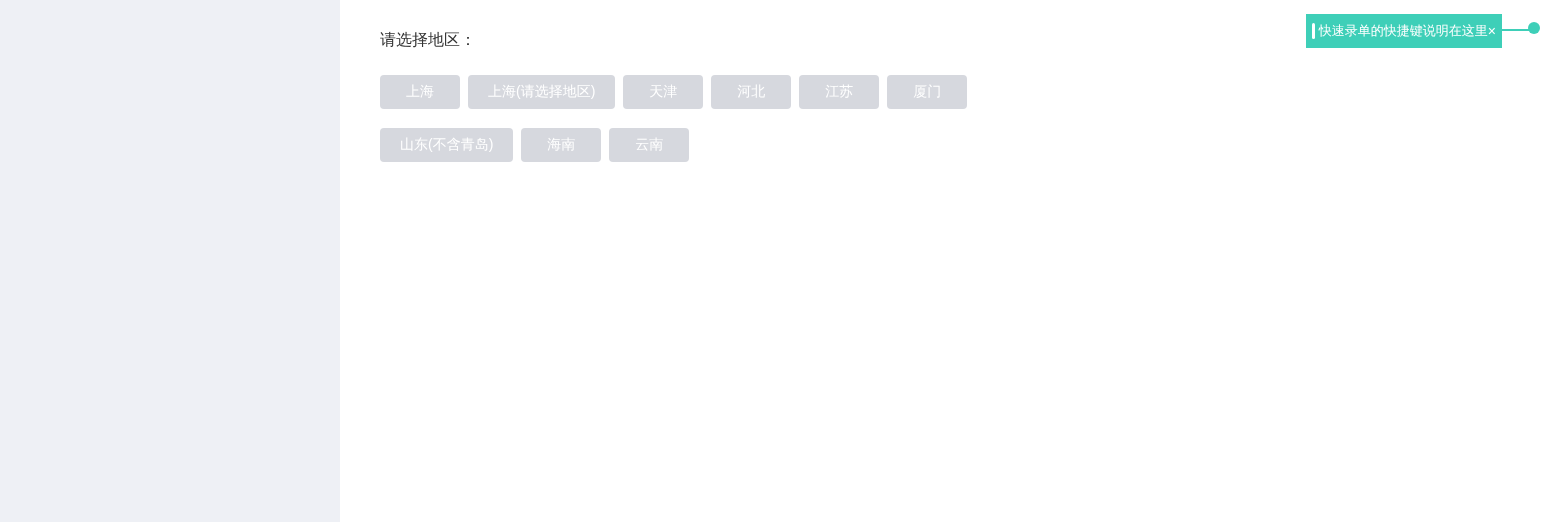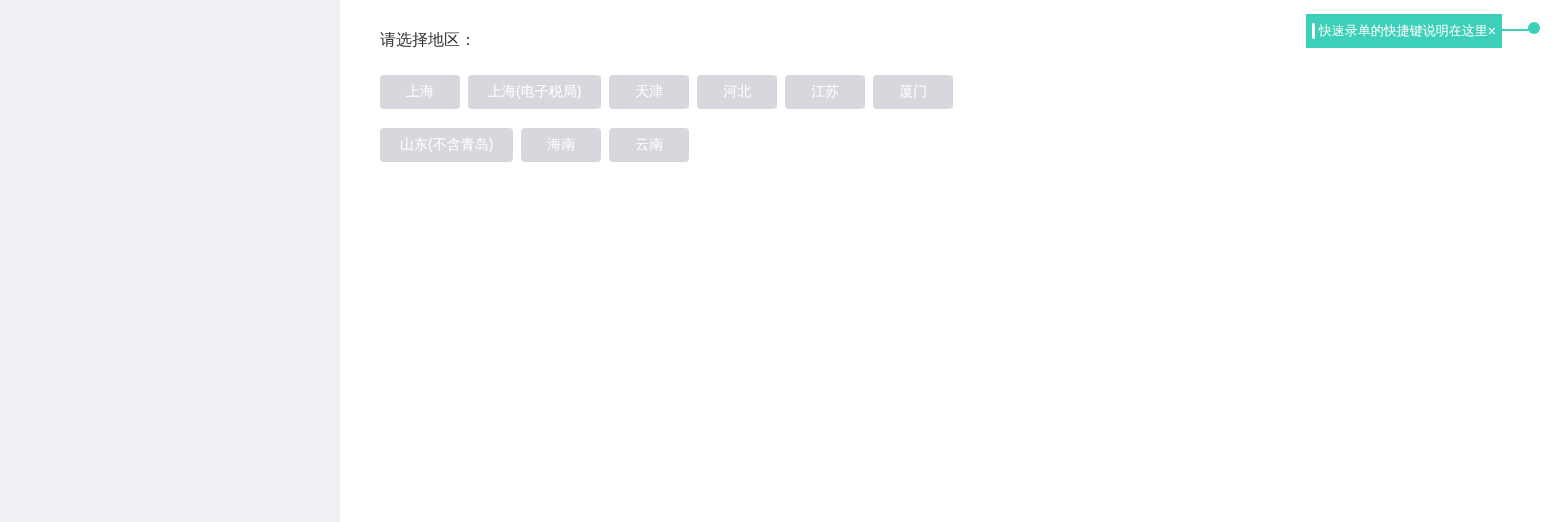--- a/index.html
+++ b/index.html
@@ -120,21 +120,21 @@
 <body>
 
 <div class="sidebar"></div>
 
 <div class="main-content">
   <div class="page-title">请选择地区：</div>
 
   <div class="region-buttons">
 
     <button class="region-btn">上海</button>
-    <button class="region-btn">上海(电子税局)</button>
+    <button class="region-btn">上海(请选择地区)</button>
     <button class="region-btn">天津</button>
     <button class="region-btn">河北</button>
     <button class="region-btn">江苏</button>
     <button class="region-btn">厦门</button>
   </div>
 
   <div class="region-buttons" style="margin-top: 19px;">
 
     <button class="region-btn">山东(不含青岛)</button>
     <button class="region-btn">海南</button>

